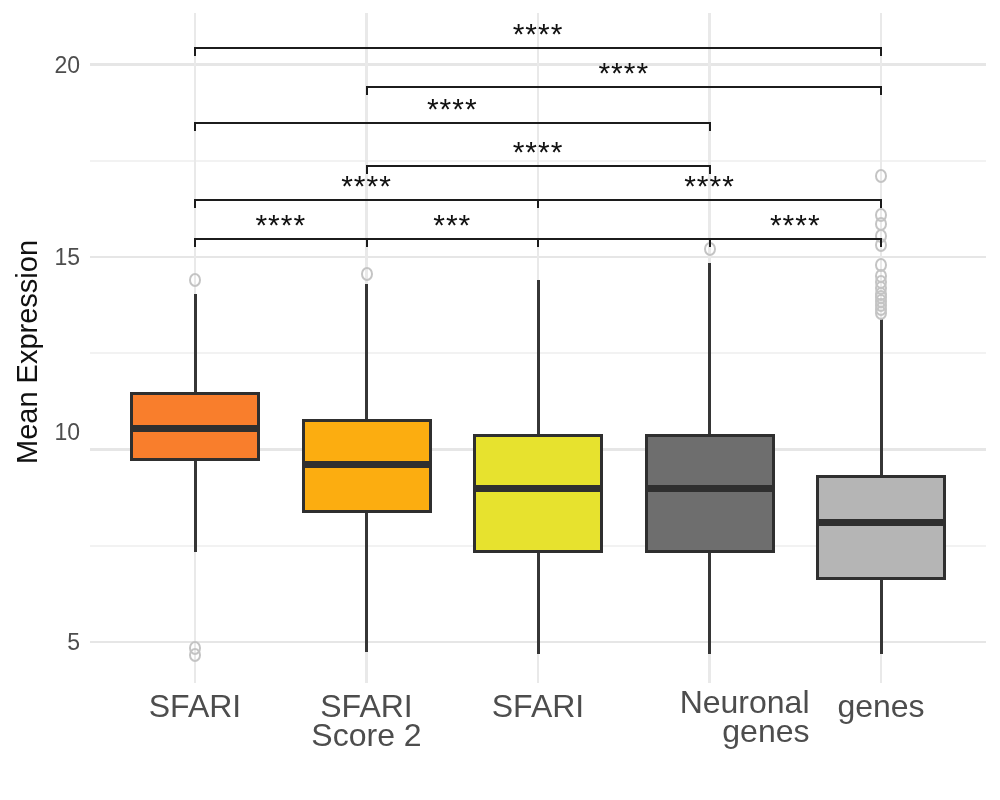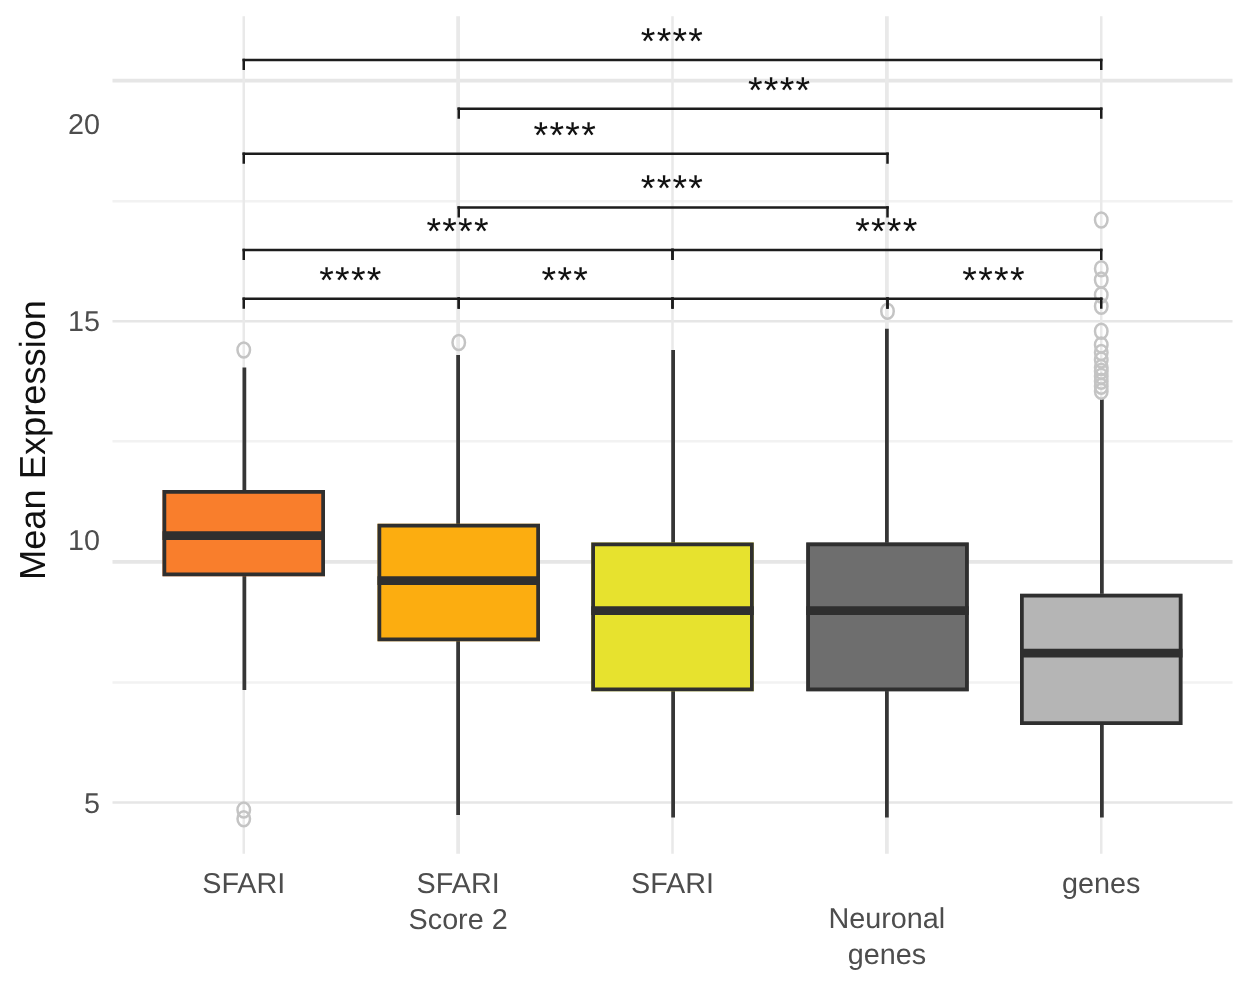--- a/index.html
+++ b/index.html
@@ -46,21 +46,21 @@
     width: 60px;
     text-align: right;
     font-size: 23px;
     line-height: 23px;
     color: #4D4D4D;
   }
   .xlabel {
     position: absolute;
     width: 200px;
     text-align: center;
-    font-size: 23px;
+    font-size: 32px;
     line-height: 29px;
     color: #4D4D4D;
   }
   .whisker {
     position: absolute;
     width: 3px;
     background: #363636;
   }
   .boxrect {
     position: absolute;
@@ -118,32 +118,32 @@
       <div class="gridline-h" style="left: 90px; width: 896px; top: 255.75px;"></div>
       <div class="gridline-h" style="left: 90px; width: 896px; top: 63.25px;"></div>
       <div class="gridline-v" style="left: 193.75px; top: 13px; height: 670px;"></div>
       <div class="gridline-v" style="left: 365.25px; top: 13px; height: 670px;"></div>
       <div class="gridline-v" style="left: 536.75px; top: 13px; height: 670px;"></div>
       <div class="gridline-v" style="left: 708.25px; top: 13px; height: 670px;"></div>
       <div class="gridline-v" style="left: 879.75px; top: 13px; height: 670px;"></div>
       <div class="ytick" style="left: 20px; top: 631px;">5</div>
       <div class="ytick" style="left: 20px; top: 421px;">10</div>
       <div class="ytick" style="left: 20px; top: 246px;">15</div>
-      <div class="ytick" style="left: 20px; top: 53.5px; margin-top: 34px;">20</div>
+      <div class="ytick" style="left: 20px; top: 53.5px;">20</div>
       <div class="xlabel" style="left: 95px; top: 692px;">
         <div>SFARI</div>
       </div>
       <div class="xlabel" style="left: 266.5px; top: 692px;">
         <div>SFARI</div>
         <div>Score 2</div>
       </div>
       <div class="xlabel" style="left: 438px; top: 692px;">
         <div>SFARI</div>
       </div>
-      <div class="xlabel" style="left: 609.5px; top: 720px;">
+      <div class="xlabel" style="left: 609.5px; top: 688px; text-align: right;">
         <div>Neuronal</div>
         <div>genes</div>
       </div>
       <div class="xlabel" style="left: 781px; top: 692px;">
         <div>genes</div>
       </div>
       <div class="whisker" style="left: 193.5px; top: 293.575px; height: 257.95px; background: rgb(54, 54, 54);"></div>
       <div class="boxrect" style="left: 130px; top: 391.75px; width: 130px; height: 69.3px; background: rgb(249, 126, 44); border-color: rgb(47, 47, 47);"></div>
       <div class="median" style="left: 130px; top: 424.825px; width: 130px; background: rgb(47, 47, 47);"></div>
       <div class="outlier" style="left: 189px; top: 273.1px; border-color: rgb(196, 196, 196);"></div>

